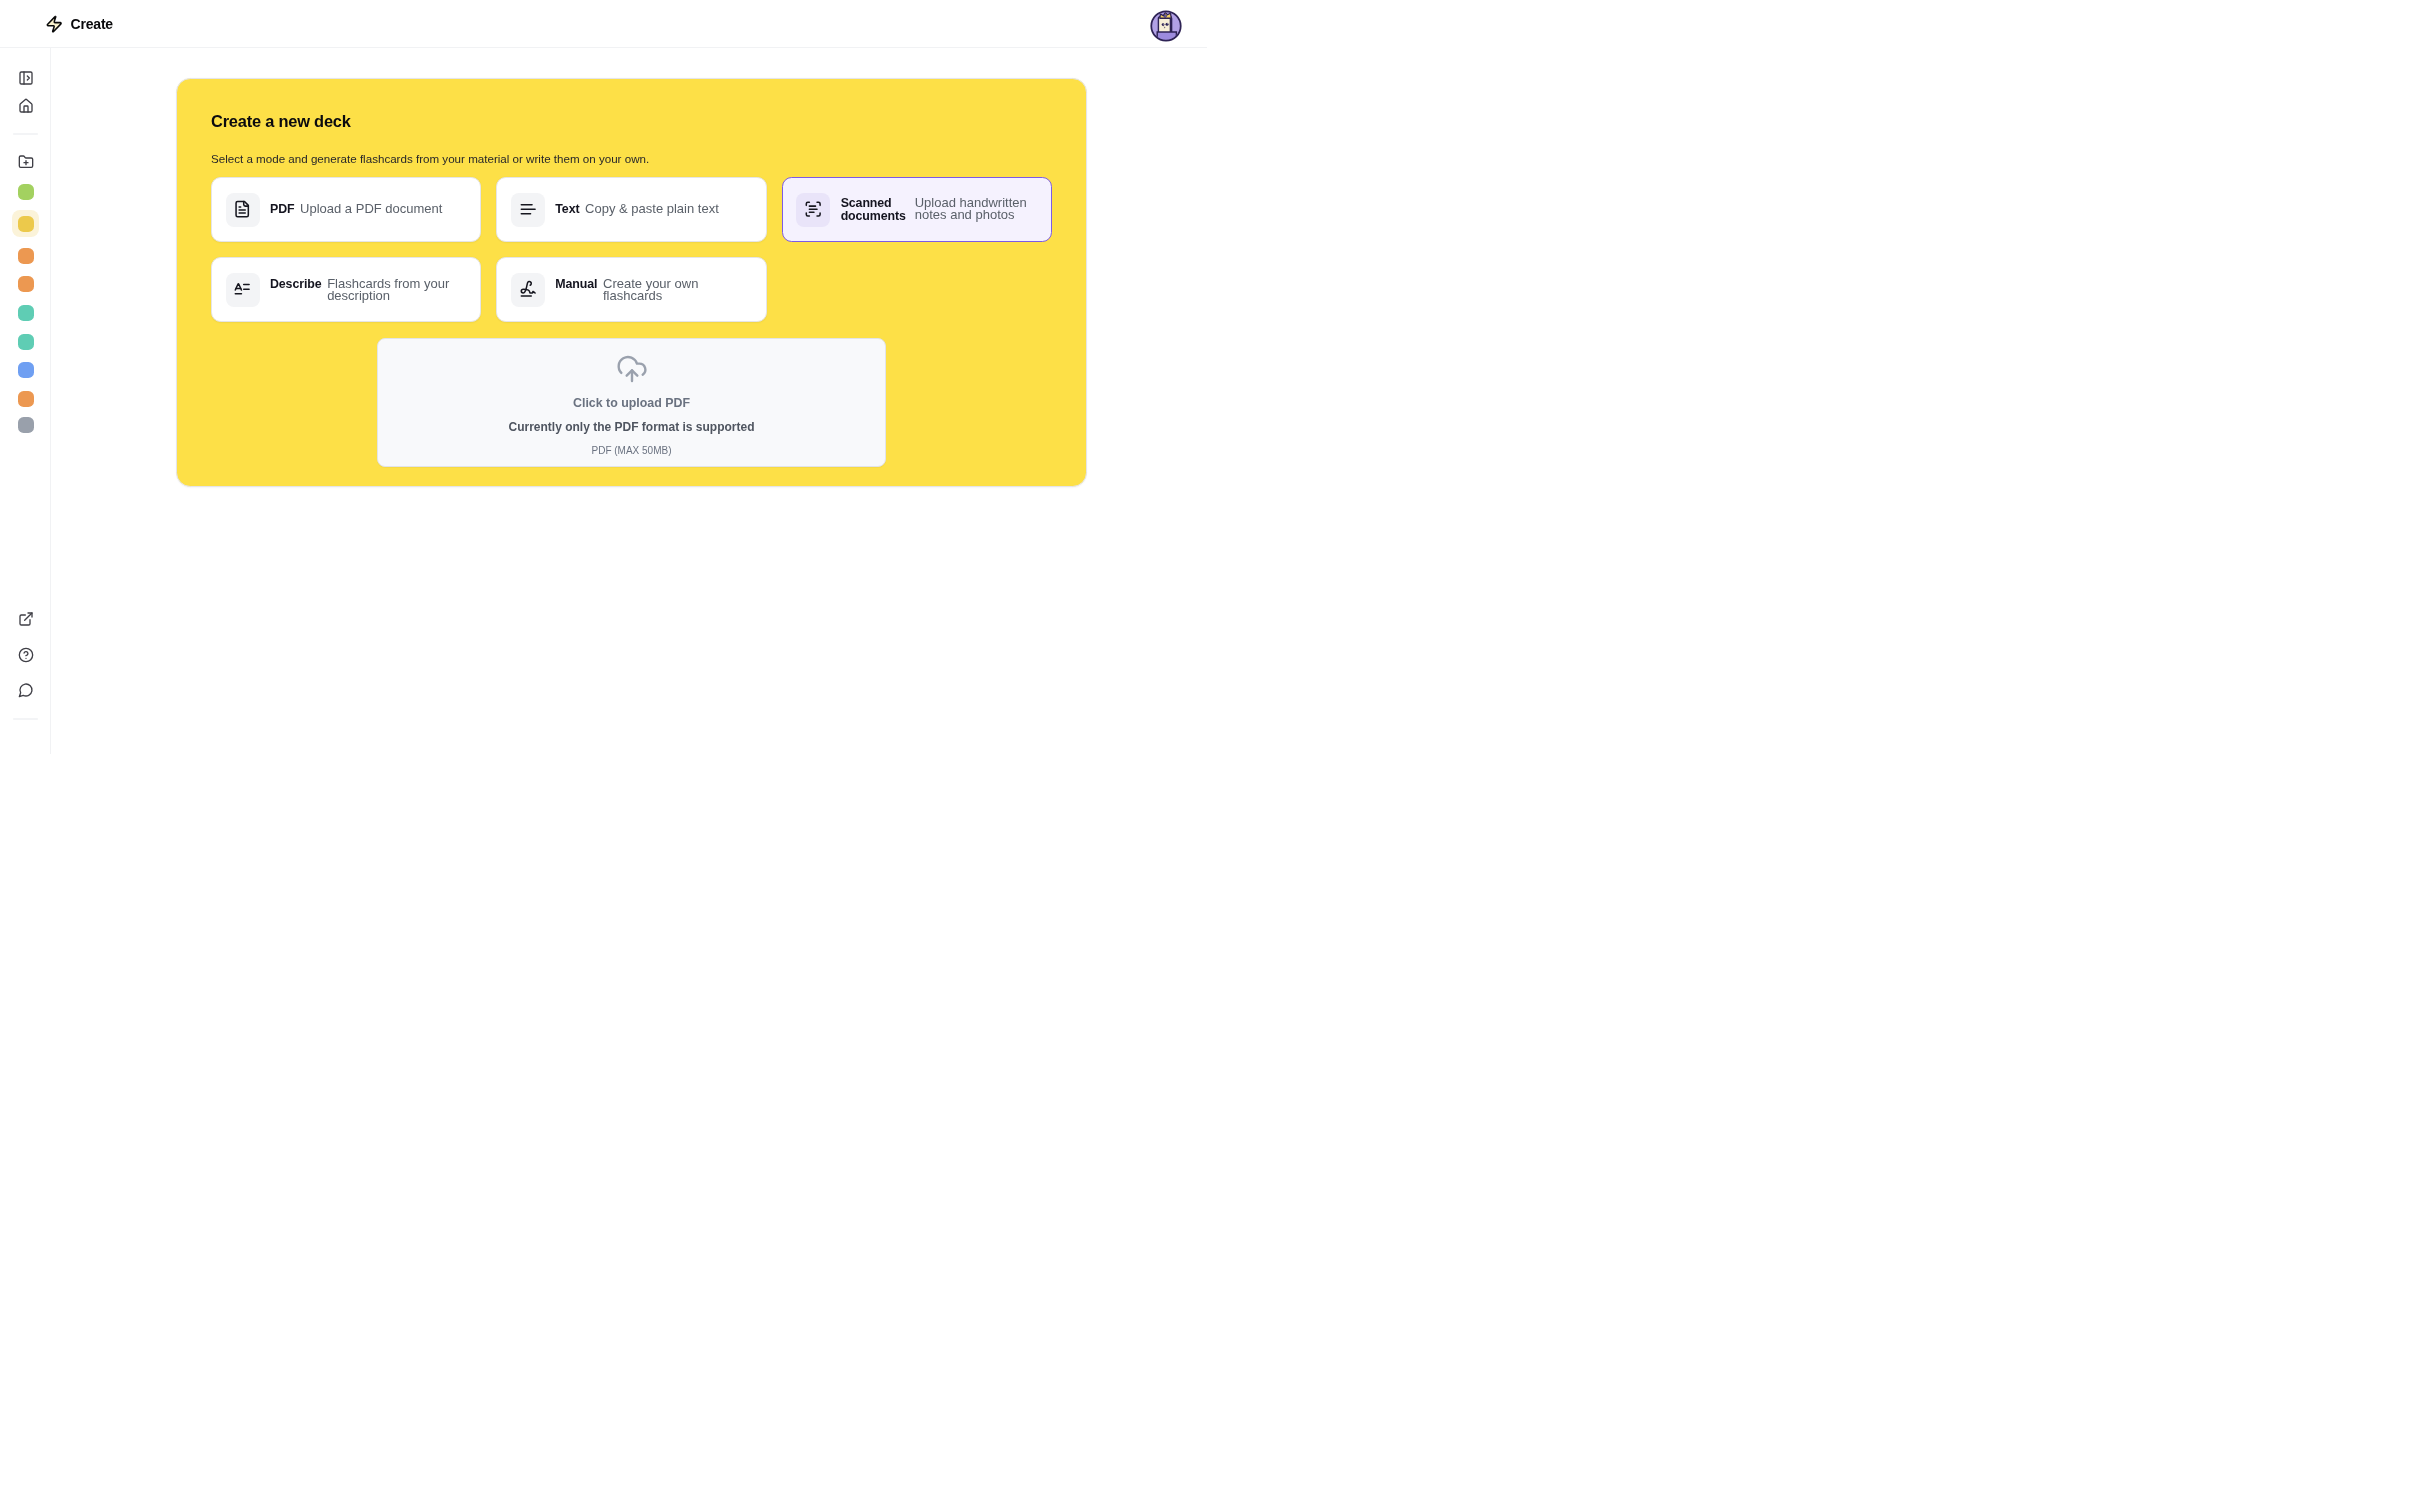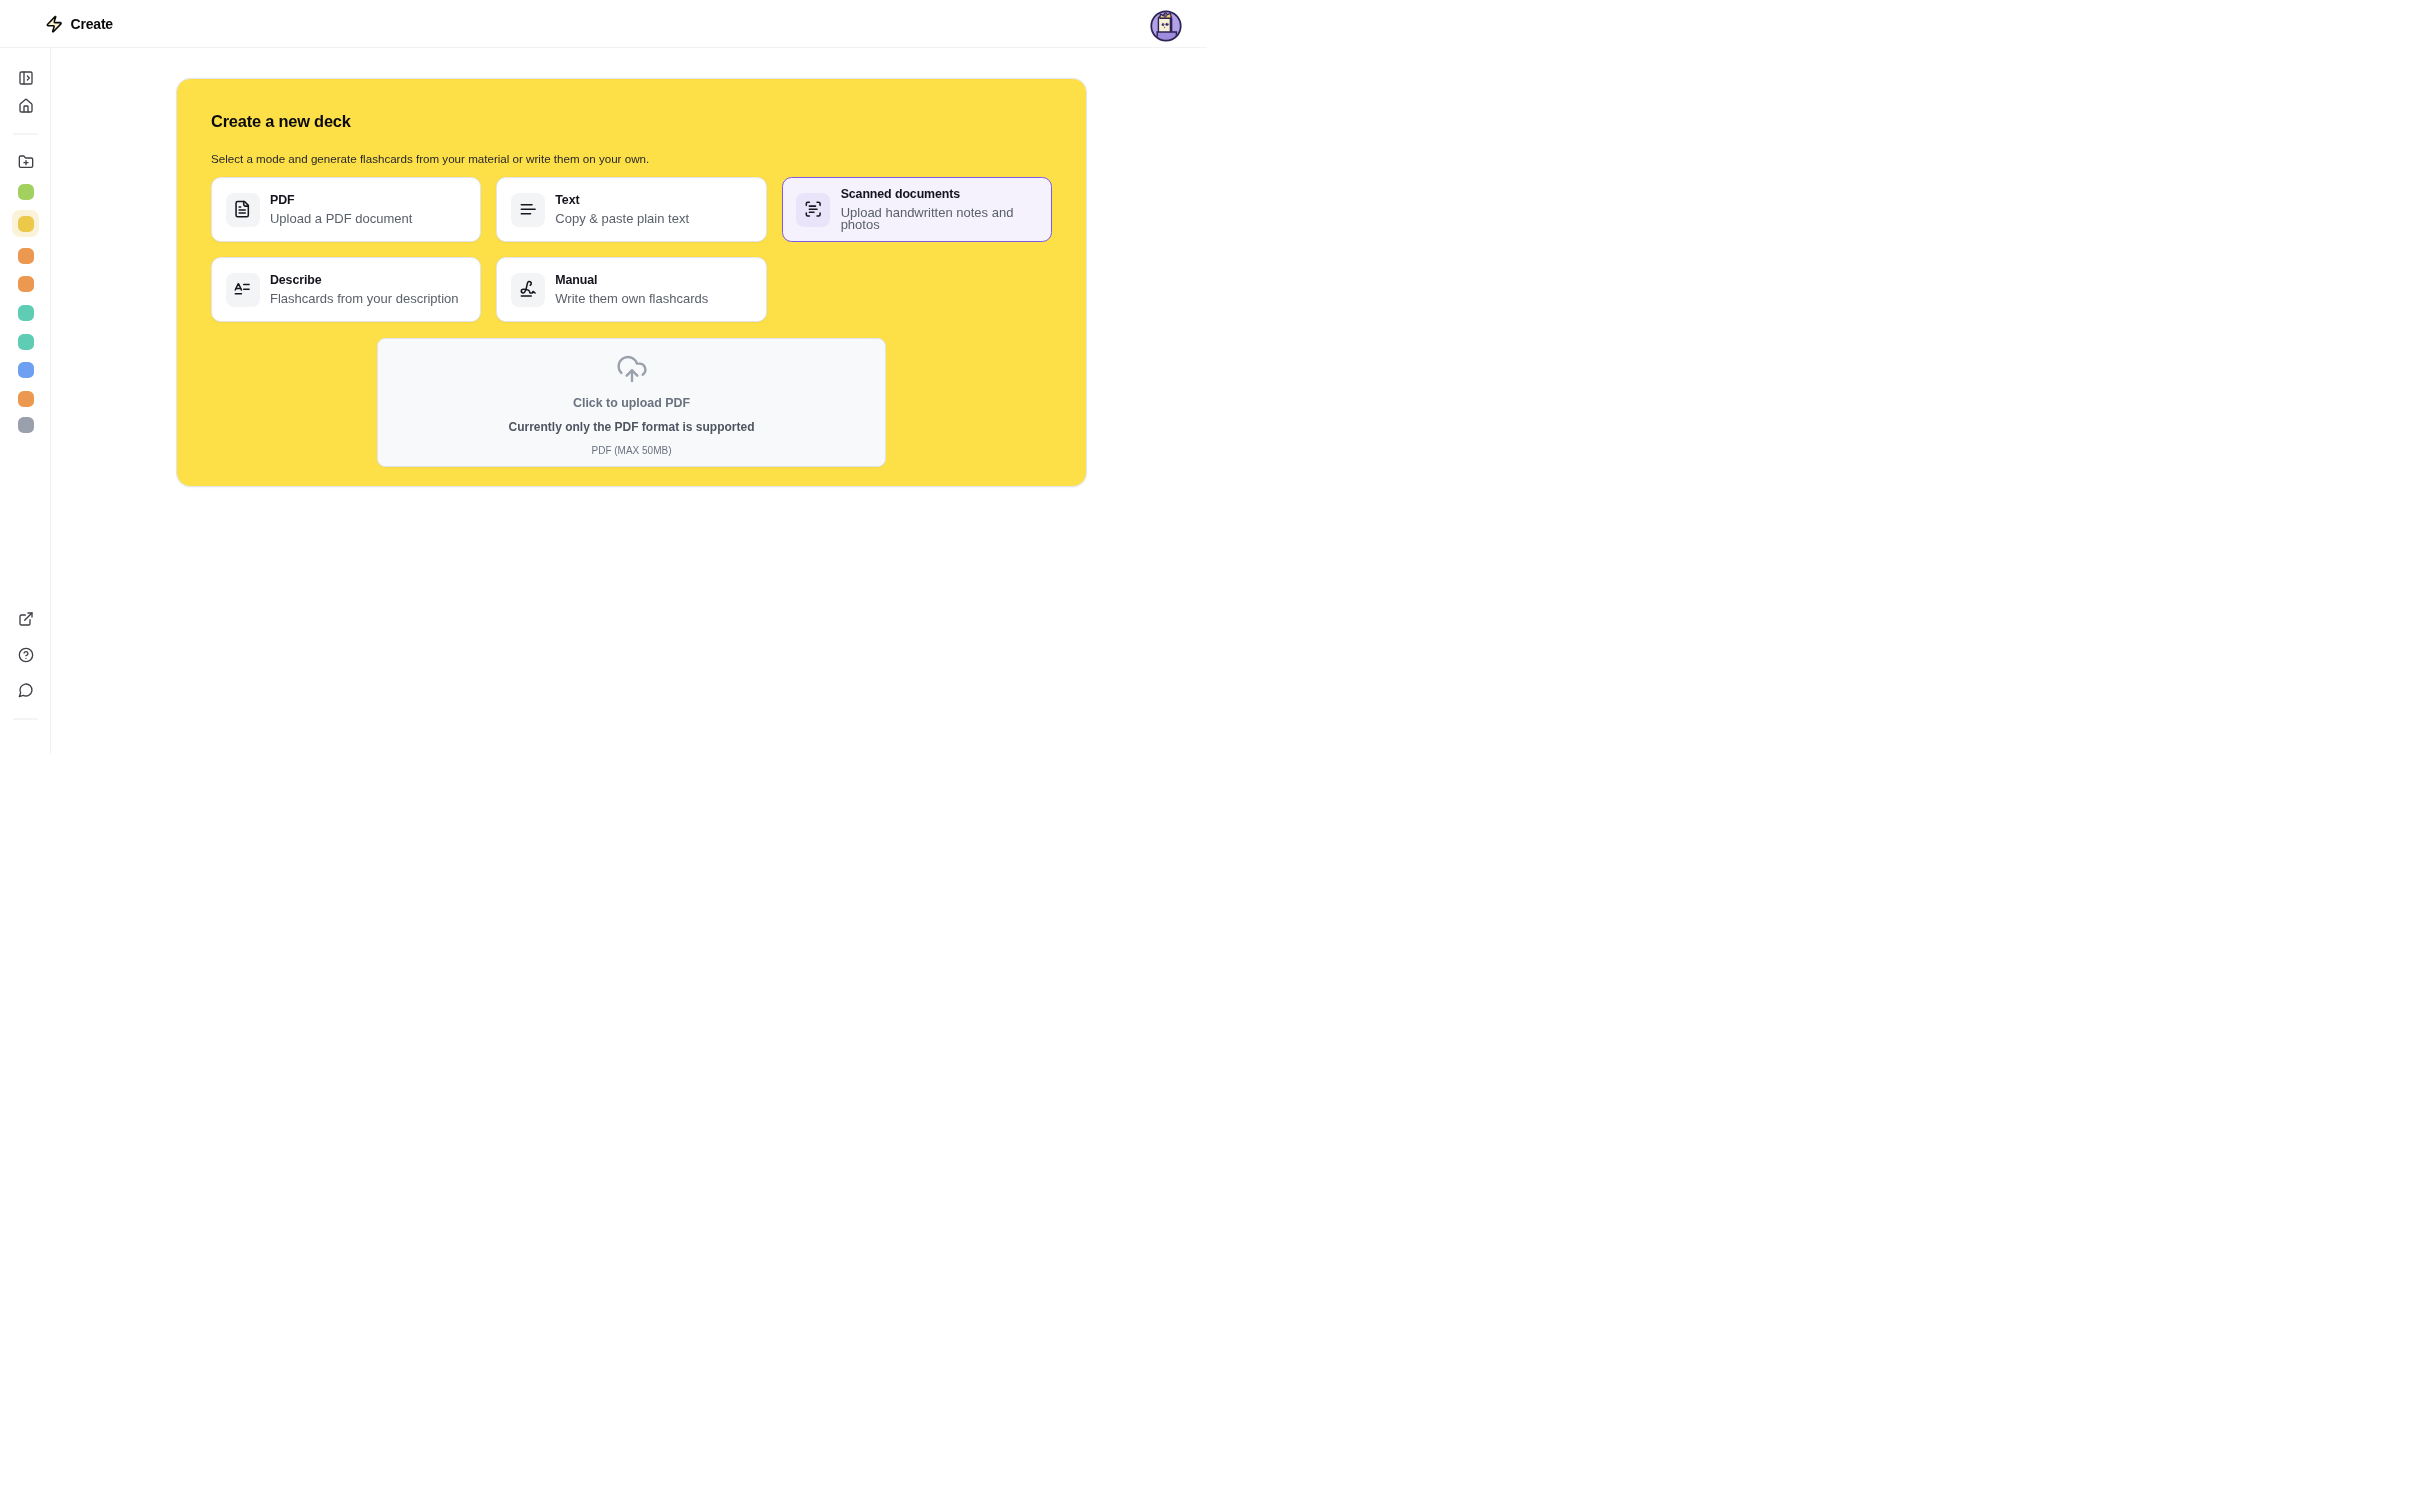--- a/index.html
+++ b/index.html
@@ -38,21 +38,21 @@
   .card-subtitle { margin-top:19px; font-size:11.6px; color:#27272A; line-height:15px; }
 
   .modes { margin-top:11.2px; display:grid; grid-template-columns:repeat(3,1fr); gap:15px; }
   .mode-btn { height:65px; background:#ffffff; border:1.2px solid #E5E5E8; border-radius:9.6px;
               box-shadow:0 0.8px 1.6px rgba(16,24,40,.05); display:flex; align-items:center;
               padding:0 12.8px 0 13.6px; cursor:pointer; text-align:left; }
   .mode-btn.selected { border:1.6px solid #7C5BE6; background:#F5F2FE; box-shadow:none; }
   .mode-icon { width:34px; height:34px; border-radius:8px; background:#F3F4F6; flex:0 0 auto;
                display:flex; align-items:center; justify-content:center; color:#16161F; }
   .mode-btn.selected .mode-icon { background:#E9E4F9; }
-  .mode-text { margin-left:10.4px; display:flex; flex-direction:column; gap:5.6px; }
+  .mode-text { margin-left:10.4px; display:flex; flex-direction:row; gap:5.6px; }
   .mode-title { font-size:12.4px; font-weight:700; color:#14141F; line-height:12.8px; letter-spacing:-0.1px; }
   .mode-sub { font-size:13px; color:#5A6069; line-height:12px; }
 
   .upload { margin:16px auto 0; width:509px; height:129px; background:#F8F9FB;
             border:1.2px solid #E2E4E9; border-radius:8px; cursor:pointer;
             display:flex; flex-direction:column; align-items:center; padding-top:13.6px;
             box-shadow:0 0.8px 0.8px rgba(16,24,40,.03); }
   .upload-icon { color:#9AA1AD; }
   .upload-title { margin-top:11.2px; font-size:12.4px; font-weight:700; color:#6A7280; }
   .upload-sub { margin-top:10.4px; font-size:12px; font-weight:700; color:#4F5560; }
@@ -230,21 +230,21 @@
 
     <button class="mode-btn">
       <span class="mode-icon">
         <svg width="18.4" height="18.4" viewBox="0 0 24 24" fill="none" stroke="currentColor" stroke-width="2" stroke-linecap="round" stroke-linejoin="round">
           <path d="m21 17-2.156-1.868A.5.5 0 0 0 18 15.5v.5a1 1 0 0 1-1 1h-2a1 1 0 0 1-1-1c0-2.545-3.991-3.97-8.5-4a1 1 0 0 0 0 5c4.153 0 4.745-11.295 5.708-13.5a2.5 2.5 0 1 1 3.31 3.284"></path>
           <path d="M3 21h13"></path>
         </svg>
       </span>
       <span class="mode-text">
         <span class="mode-title">Manual</span>
-        <span class="mode-sub">Write them own flashcards</span>
+        <span class="mode-sub">Create your own flashcards</span>
       </span>
     </button>
   </div>
 
   <div class="upload">
     <span class="upload-icon">
       <svg width="32" height="32" viewBox="0 0 24 24" fill="none" stroke="currentColor" stroke-width="1.8" stroke-linecap="round" stroke-linejoin="round">
         <path d="M12 13v8"></path>
         <path d="M4 14.899A7 7 0 1 1 15.71 8h1.79a4.5 4.5 0 0 1 2.5 8.242"></path>
         <path d="m8 17 4-4 4 4"></path>

